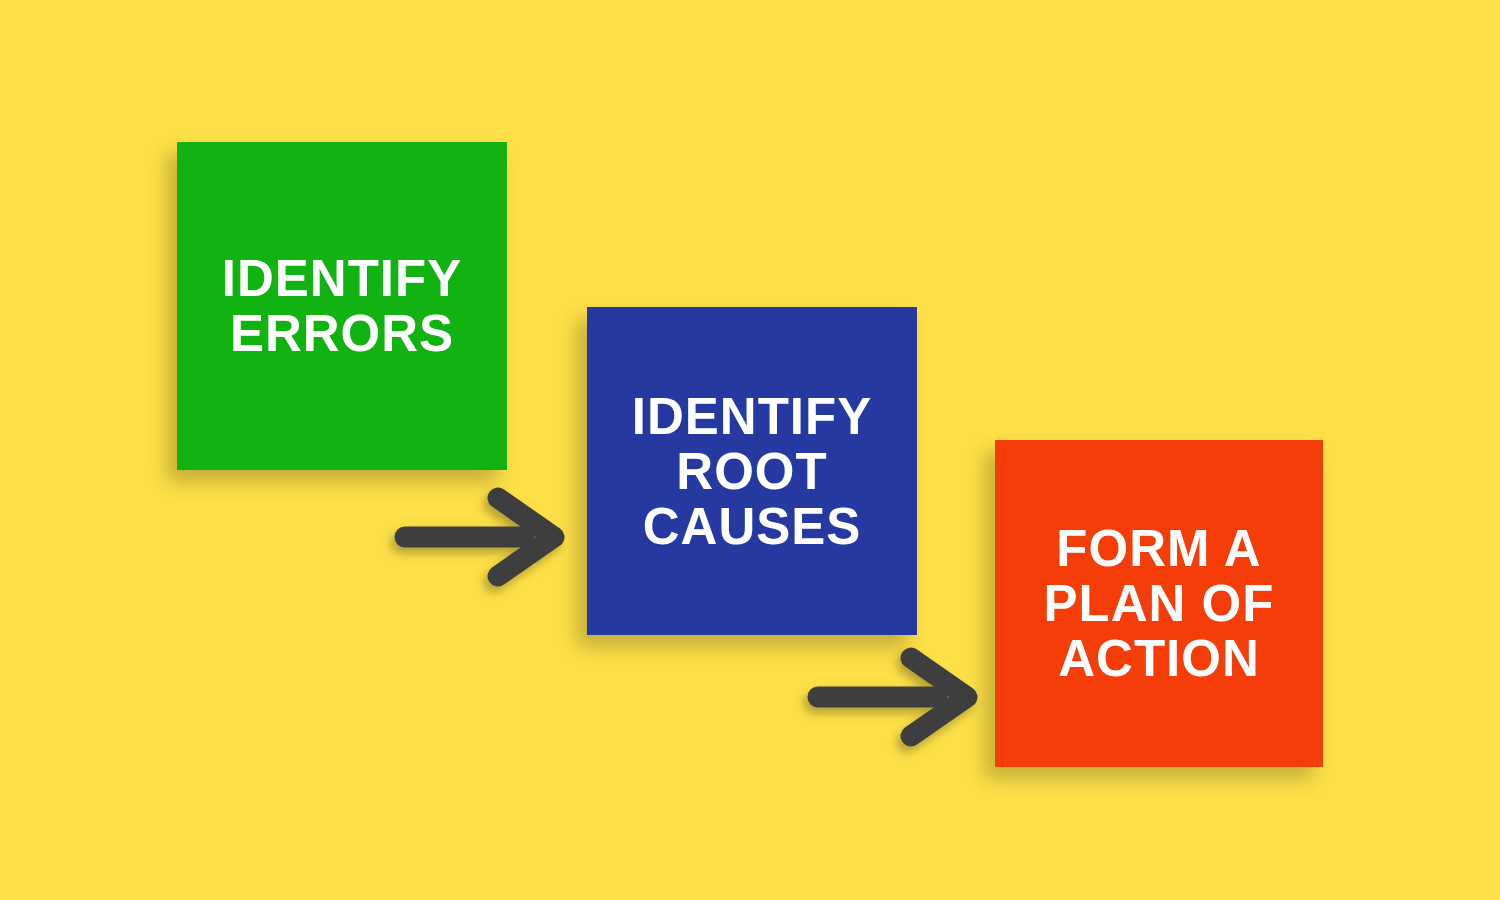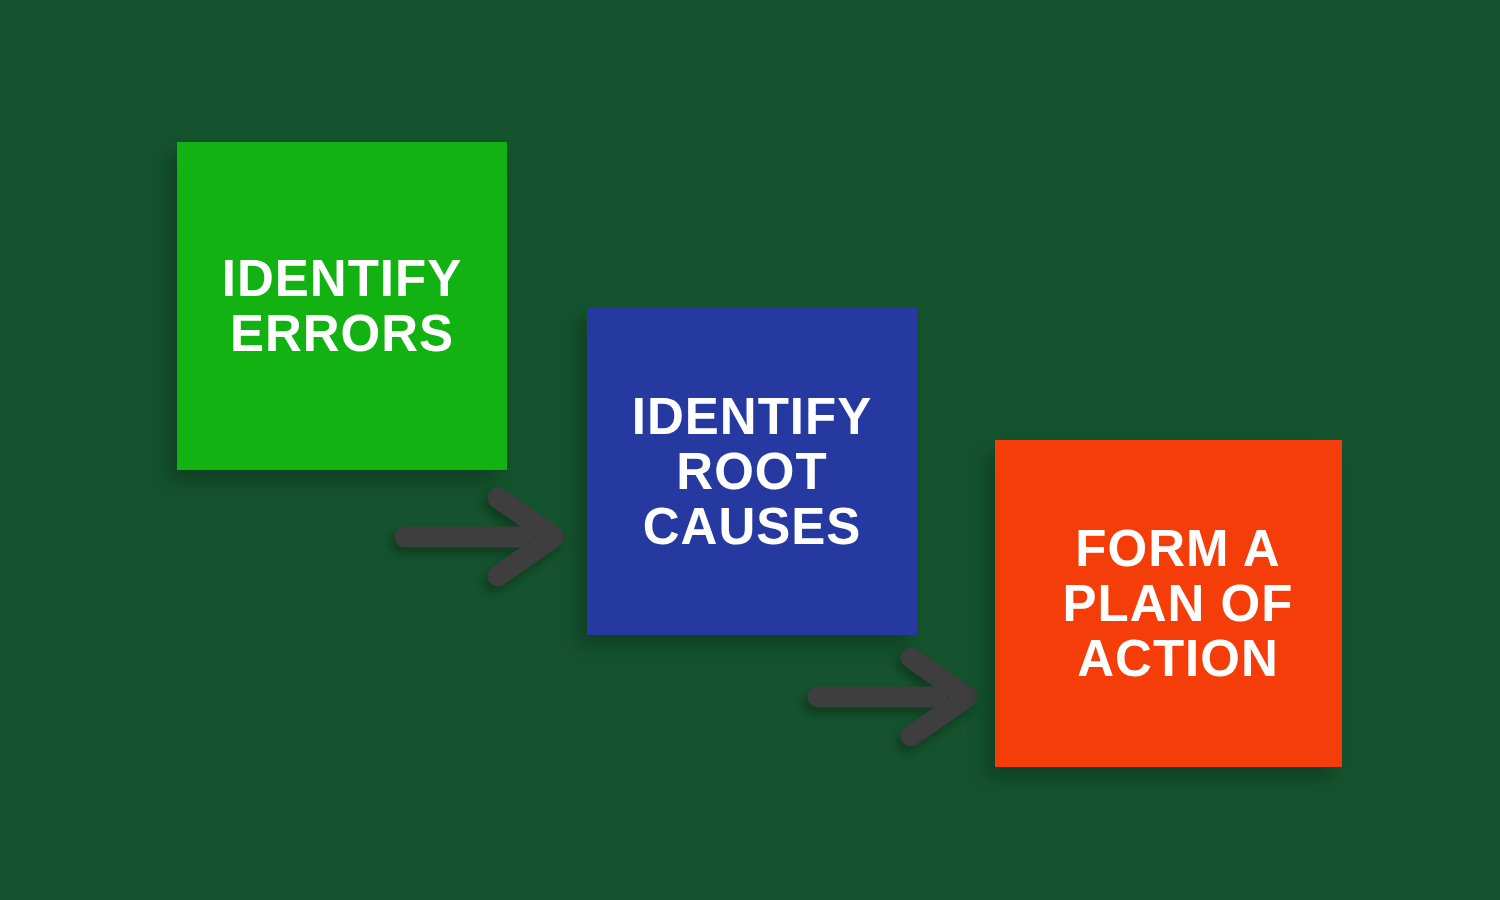--- a/index.html
+++ b/index.html
@@ -4,21 +4,21 @@
 <style>
   html, body {
     margin: 0;
     padding: 0;
     background: #ffffff;
   }
   .canvas {
     position: relative;
     width: 1500px;
     height: 900px;
-    background: #14532d;
+    background: #fde047;
     overflow: hidden;
     font-family: "Liberation Sans", sans-serif;
   }
   .step-box {
     position: absolute;
     width: 330px;
     height: 328px;
     display: flex;
     align-items: center;
     justify-content: center;
@@ -71,19 +71,19 @@
     <span class="step-label">IDENTIFY
 ROOT
 CAUSES</span>
   </div>
 
   <svg class="arrow arrow-2" viewBox="0 0 176 102">
     <path d="M11 51 H130" style="stroke: rgb(62, 62, 62);"></path>
     <path d="M104 12 L160 51 L104 90" style="stroke: rgb(62, 62, 62);"></path>
   </svg>
 
-  <div class="step-box step-3" style="background: rgb(244, 61, 9); padding-left: 19px;">
+  <div class="step-box step-3" style="background: rgb(244, 61, 9);">
     <span class="step-label">FORM A
 PLAN OF
 ACTION</span>
   </div>
 
 </div>
 
 </body></html>

